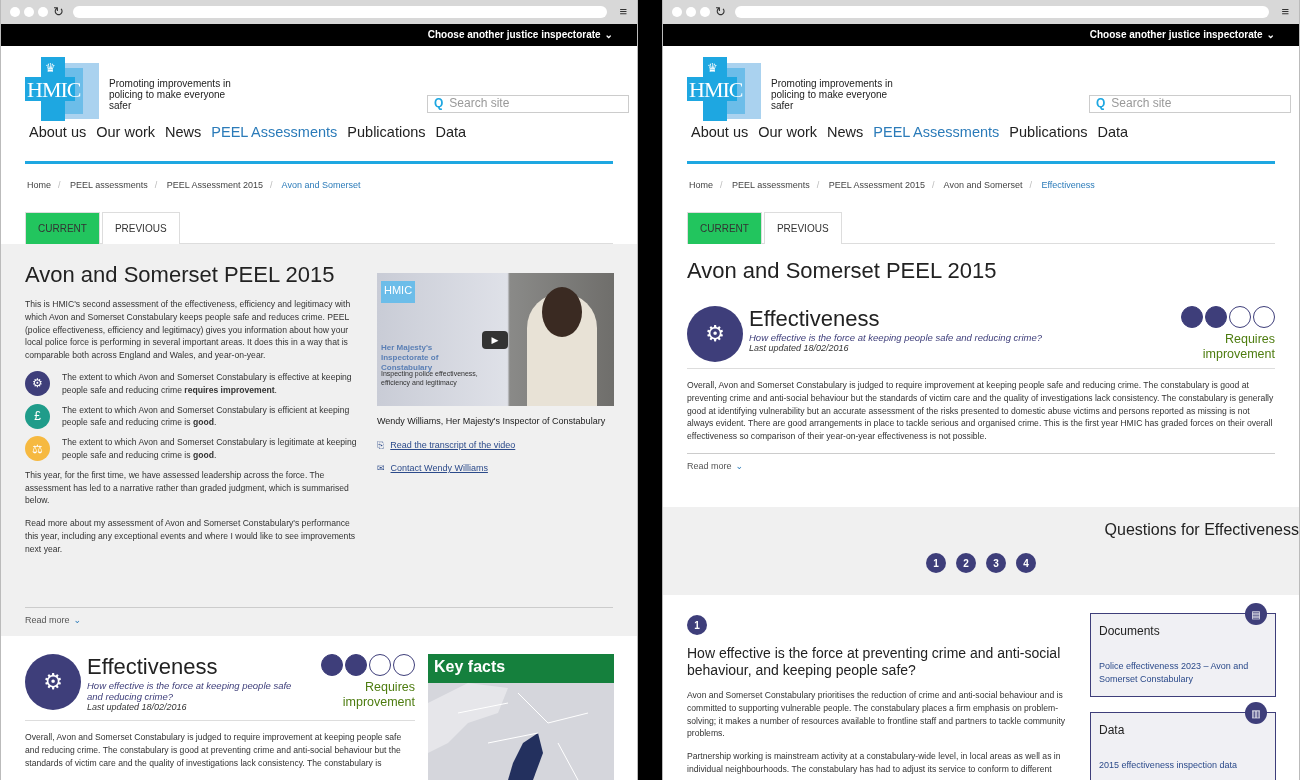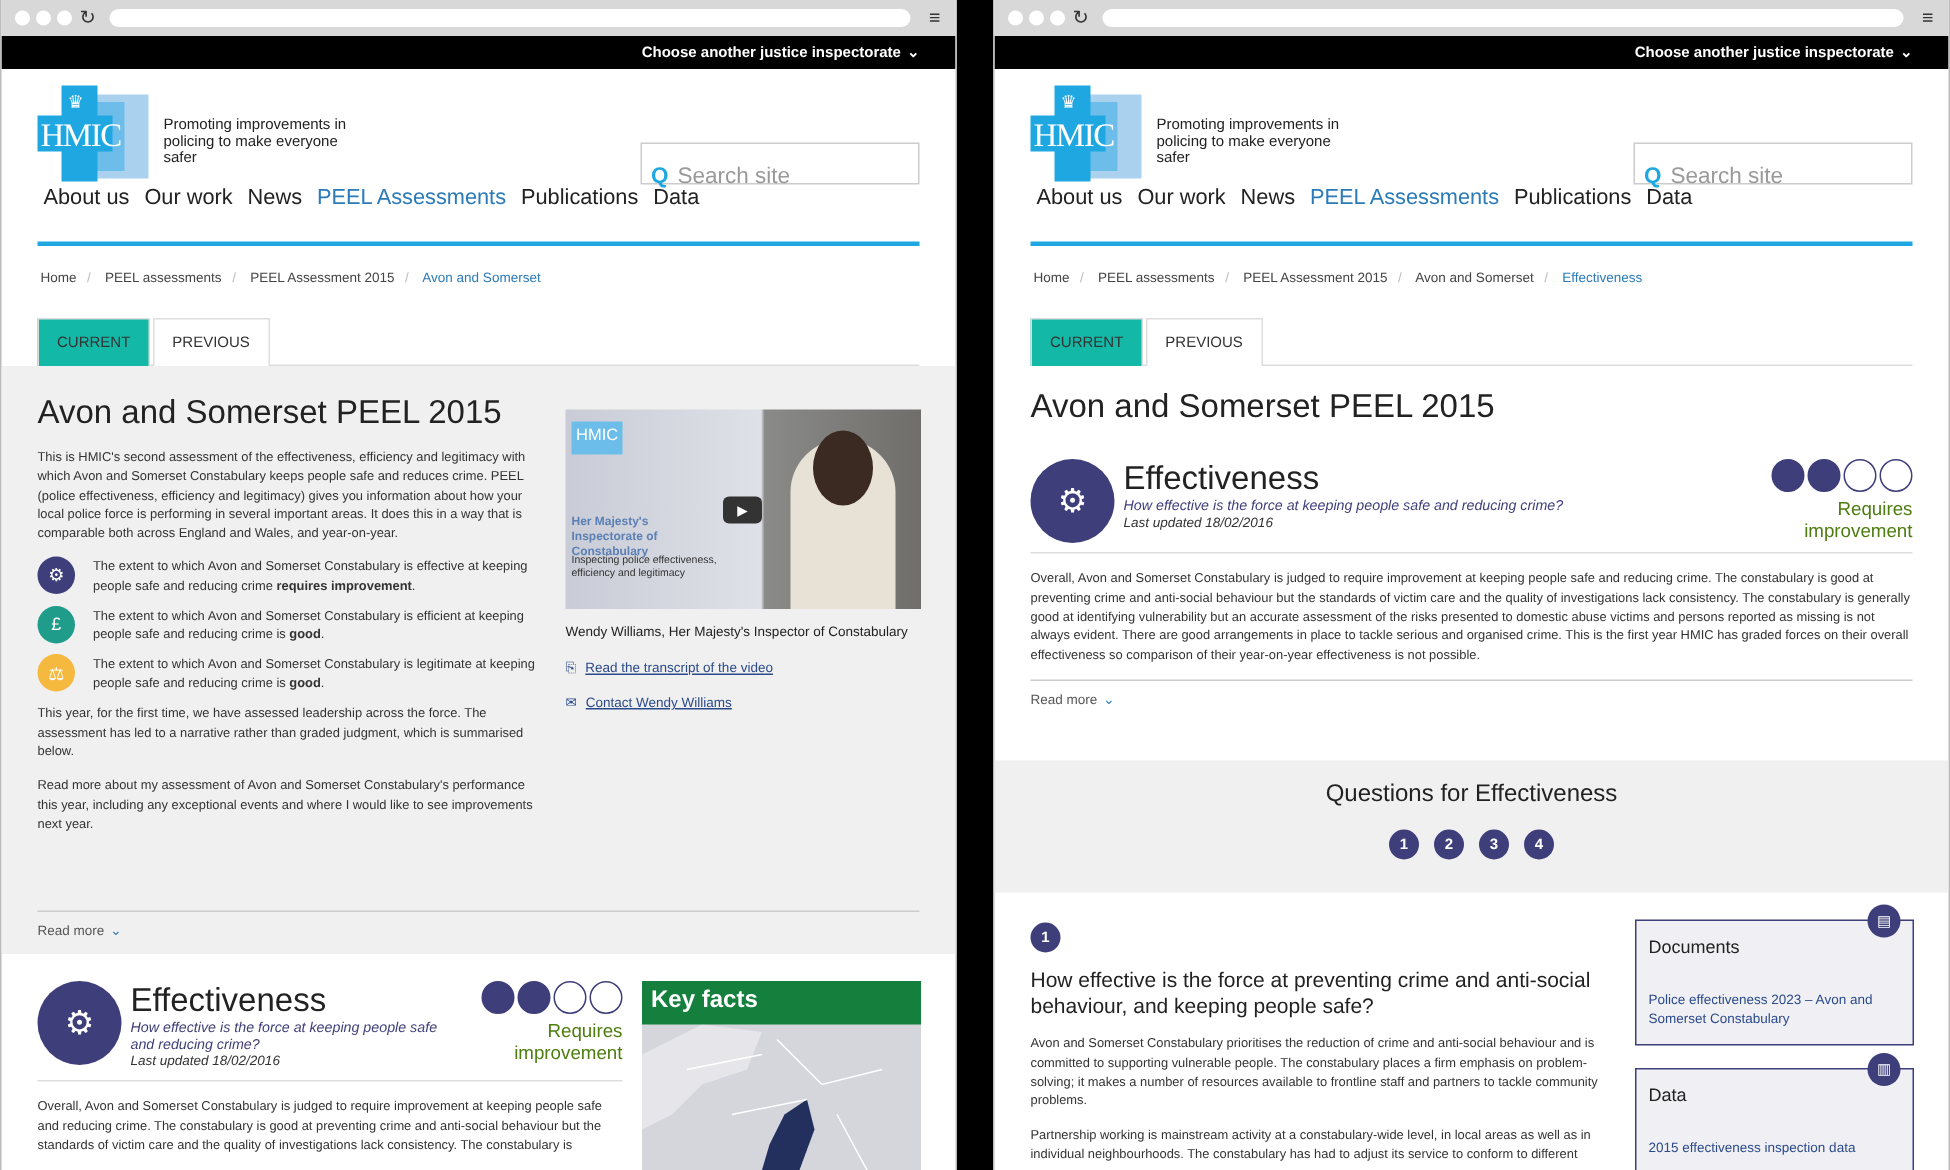--- a/index.html
+++ b/index.html
@@ -17,31 +17,31 @@
 .topbar .chev{margin-left:4px}
 .header{position:relative;height:80px}
 .logo{position:absolute;left:24px;top:11px;width:78px;height:64px}
 .logo .b3{position:absolute;left:38px;top:6px;width:36px;height:56px;background:#aad2ef}
 .logo .b2{position:absolute;left:30px;top:11px;width:28px;height:46px;background:#6cbde9}
 .logo .b1{position:absolute;left:16px;top:0;width:24px;height:64px;background:#1ea7e1}
 .logo .bh{position:absolute;left:0;top:20px;width:50px;height:24px;background:#1ea7e1}
 .logo .txt{position:absolute;left:2px;top:20px;font-family:"Liberation Serif",serif;color:#fff;font-size:22px;letter-spacing:-1px}
 .logo .crown{position:absolute;left:20px;top:4px;color:#fff;font-size:12px}
 .tagline{position:absolute;left:108px;top:32px;font-size:10px;line-height:11px;color:#222;width:130px}
-.search{position:absolute;left:426px;top:49px;width:186px;height:18px;border:1px solid #ccc;font-size:15px;color:#999;padding:13px 6px}
+.search{position:absolute;left:426px;top:49px;width:202px;height:18px;border:1px solid #ccc;font-size:12px;color:#999;padding:0 6px}
 .search .q{color:#1ea7e1;font-weight:bold;margin-right:6px}
 .nav{position:absolute;left:24px;top:124px;right:24px;height:40px;border-bottom:3px solid #1ea7e1;display:flex;gap:10px;font-size:14.5px;padding-left:4px}
 .nav .item{color:#222}
 .nav .item.active{color:#2b7bb9}
 .crumbs{position:absolute;left:26px;top:180px;font-size:9px;color:#444}
 .crumbs .sep{color:#bbb;margin:0 7px}
 .crumbs .cur{color:#2b7bb9}
 .tabs{position:absolute;left:24px;top:212px;right:24px;height:32px;border-bottom:1px solid #ddd;display:flex}
 .tab{height:32px;border:1px solid #ddd;border-bottom:none;padding:10px 12px 0;font-size:10px;color:#333;margin-right:2px}
-.tab.on{background:#14b8a6}
+.tab.on{background:#22c55e}
 .tab.off{background:#fff}
 .grey{position:absolute;left:0;right:0;background:#f0f0f0}
 .h1{font-size:22px;color:#222}
 .link{color:#2b4a8a;text-decoration:underline}
 .p{font-size:8.6px;line-height:12.8px;color:#333}
 .rateRow{display:flex;align-items:flex-start;margin-bottom:7px}
 .ricon{width:25px;height:25px;border-radius:50%;color:#fff;font-size:12px;display:flex;align-items:center;justify-content:center;flex:none;margin-right:12px}
 .video{position:absolute;left:376px;top:273px;width:237px;height:133px;background:linear-gradient(90deg,#c9ccd6 0%,#dfe1e8 55%,#8a8a88 56%,#6f6e6b 100%);overflow:hidden}
 .video .vt{position:absolute;left:4px;top:70px;font-size:8px;color:#5a7fb5;font-weight:bold;line-height:10px}
 .video .vs{position:absolute;left:4px;top:96px;font-size:7px;color:#333;line-height:9px}
@@ -246,21 +246,21 @@
         <div class="gradeTxt" style="margin-top:4px">
             <div>Requires</div>
             <div>improvement</div>
           </div>
       </div>
     </div>
     <div style="border-top:1px solid #ddd;margin-top:6px;padding-top:10px" class="p">Overall, Avon and Somerset Constabulary is judged to require improvement at keeping people safe and reducing crime. The constabulary is good at preventing crime and anti-social behaviour but the standards of victim care and the quality of investigations lack consistency. The constabulary is generally good at identifying vulnerability but an accurate assessment of the risks presented to domestic abuse victims and persons reported as missing is not always evident. There are good arrangements in place to tackle serious and organised crime. This is the first year HMIC has graded forces on their overall effectiveness so comparison of their year-on-year effectiveness is not possible.</div>
     <div style="border-top:1px solid #ccc;margin-top:10px;padding-top:7px" class="readmore"><span>Read more</span><span class="chev">⌄</span></div>
   </div>
   <div class="grey" style="top:507px;height:88px">
-    <div style="text-align:center;font-size:16px;margin-top:14px">Questions for Effectiveness</div>
+    <div style="text-align:right;font-size:16px;margin-top:14px">Questions for Effectiveness</div>
     <div style="display:flex;gap:10px;justify-content:center;margin-top:14px">
       <div class="qnum">1</div>
       <div class="qnum">2</div>
       <div class="qnum">3</div>
       <div class="qnum">4</div>
     </div>
   </div>
   <div style="position:absolute;left:24px;top:615px;width:385px">
     <div class="qnum">1</div>
     <div style="font-size:14px;line-height:17px;margin-top:10px;color:#222">How effective is the force at preventing crime and anti-social behaviour, and keeping people safe?</div>

